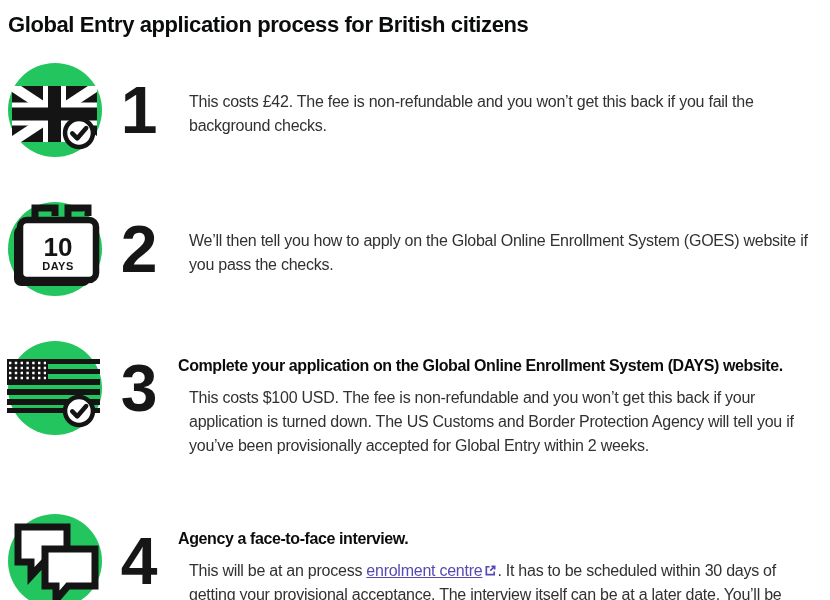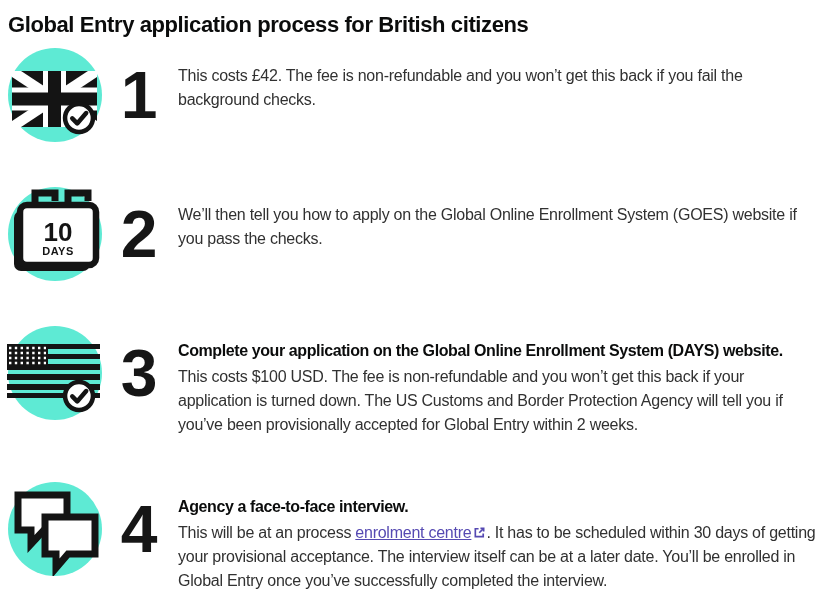--- a/index.html
+++ b/index.html
@@ -9,30 +9,30 @@
     background: #ffffff;
     font-family: "Liberation Sans", sans-serif;
     color: #0b0c0c;
     overflow: hidden;
   }
   .page { padding: 12px 8px 0 8px; }
   .title {
     font-size: 22px;
     font-weight: 700;
     letter-spacing: -0.4px;
-    margin: 0 0 10px 0;
+    margin: 0 0 25px 0;
     color: #0b0c0c;
   }
   .step { display: flex; align-items: flex-start; margin-bottom: 45px; }
   .icon-circle {
     position: relative;
     flex: 0 0 94px;
     width: 94px; height: 94px;
     border-radius: 50%;
-    background: #5eead4;
+    background: #22c55e;
   }
   .icon-abs { position: absolute; }
   .check-badge { position: absolute; left: 53px; top: 52px; width: 36px; height: 36px; }
   .step-number {
     flex: 0 0 74px;
     text-align: center;
     font-size: 66px;
     font-weight: 800;
     line-height: 94px;
     color: #161616;
@@ -42,21 +42,21 @@
     font-size: 16px;
     font-weight: 700;
     letter-spacing: -0.4px;
     margin: 0 0 5px 0;
     color: #0b0c0c;
   }
   .step-body {
     font-size: 16px;
     line-height: 24px;
     letter-spacing: -0.25px;
-    margin: 0;
+    margin: 11px;
     color: #313131;
   }
   a.inline-link { color: #5549b2; text-decoration: underline; cursor: pointer; }
   .ext-icon { display: inline-block; vertical-align: -1px; margin-left: 2px; }
   .cal-num { font-family: "Liberation Sans", sans-serif; font-weight: 700; font-size: 26px; fill: #141414; }
   .cal-days { font-family: "Liberation Sans", sans-serif; font-weight: 700; font-size: 11px; letter-spacing: 0.5px; fill: #141414; }
 </style>
 </head>
 <body>
 

